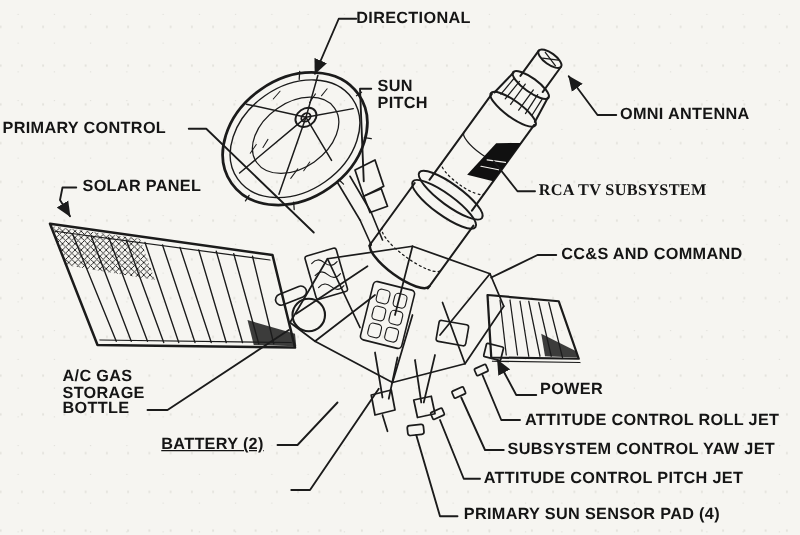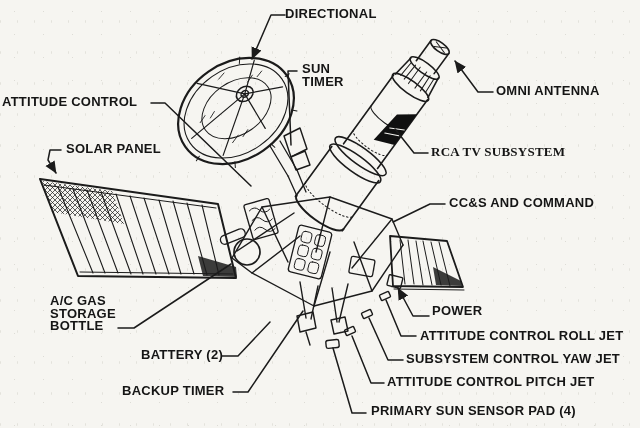--- a/index.html
+++ b/index.html
@@ -20,21 +20,21 @@
   #l-dir{left:285px;top:8px;}
   #l-sun{left:302px;top:63px;}
   #l-omni{left:496px;top:85px;}
   #l-att{left:2px;top:96px;}
   #l-solar{left:66px;top:143px;}
   #l-rca{left:431px;top:146px;font-family:Liberation Serif, serif;}
   #l-ccs{left:449px;top:197px;}
   #l-gas{left:50px;top:295px;}
   #l-power{left:432px;top:305px;}
   #l-roll{left:420px;top:330px;}
-  #l-batt{left:141px;top:349px;}
+  #l-batt{left:129px;top:349px;text-decoration:underline;}
   #l-yaw{left:406px;top:353px;}
   #l-backup{left:122px;top:385px;}
   #l-pitch{left:387px;top:376px;}
   #l-sensor{left:371px;top:405px;}
 </style>
 </head>
 <body>
 
 <div id="stage">
 
@@ -226,33 +226,32 @@
         <polyline points="366,413 352,413 333,348"></polyline>
       </g>
     </g>
   </svg>
 
   <div class="lbl" id="l-dir">
     <div>DIRECTIONAL</div>
   </div>
   <div class="lbl" id="l-sun">
     <div>SUN</div>
-    <div>TIMER</div>
+    <div>PITCH</div>
   </div>
   <div class="lbl" id="l-omni">OMNI ANTENNA</div>
-  <div class="lbl" id="l-att">ATTITUDE CONTROL</div>
+  <div class="lbl" id="l-att">PRIMARY CONTROL</div>
   <div class="lbl" id="l-solar">SOLAR PANEL</div>
   <div class="lbl" id="l-rca">RCA TV SUBSYSTEM</div>
   <div class="lbl" id="l-gas">
     <div>A/C GAS</div>
     <div>STORAGE</div>
     <div>BOTTLE</div>
   </div>
   <div class="lbl" id="l-ccs">CC&amp;S AND COMMAND</div>
   <div class="lbl" id="l-power">POWER</div>
   <div class="lbl" id="l-roll">ATTITUDE CONTROL ROLL JET</div>
   <div class="lbl" id="l-batt">BATTERY (2)</div>
   <div class="lbl" id="l-yaw">SUBSYSTEM CONTROL YAW JET</div>
-  <div class="lbl" id="l-backup">BACKUP TIMER</div>
   <div class="lbl" id="l-pitch">ATTITUDE CONTROL PITCH JET</div>
   <div class="lbl" id="l-sensor">PRIMARY SUN SENSOR PAD (4)</div>
 
 </div>
 
 </body></html>

